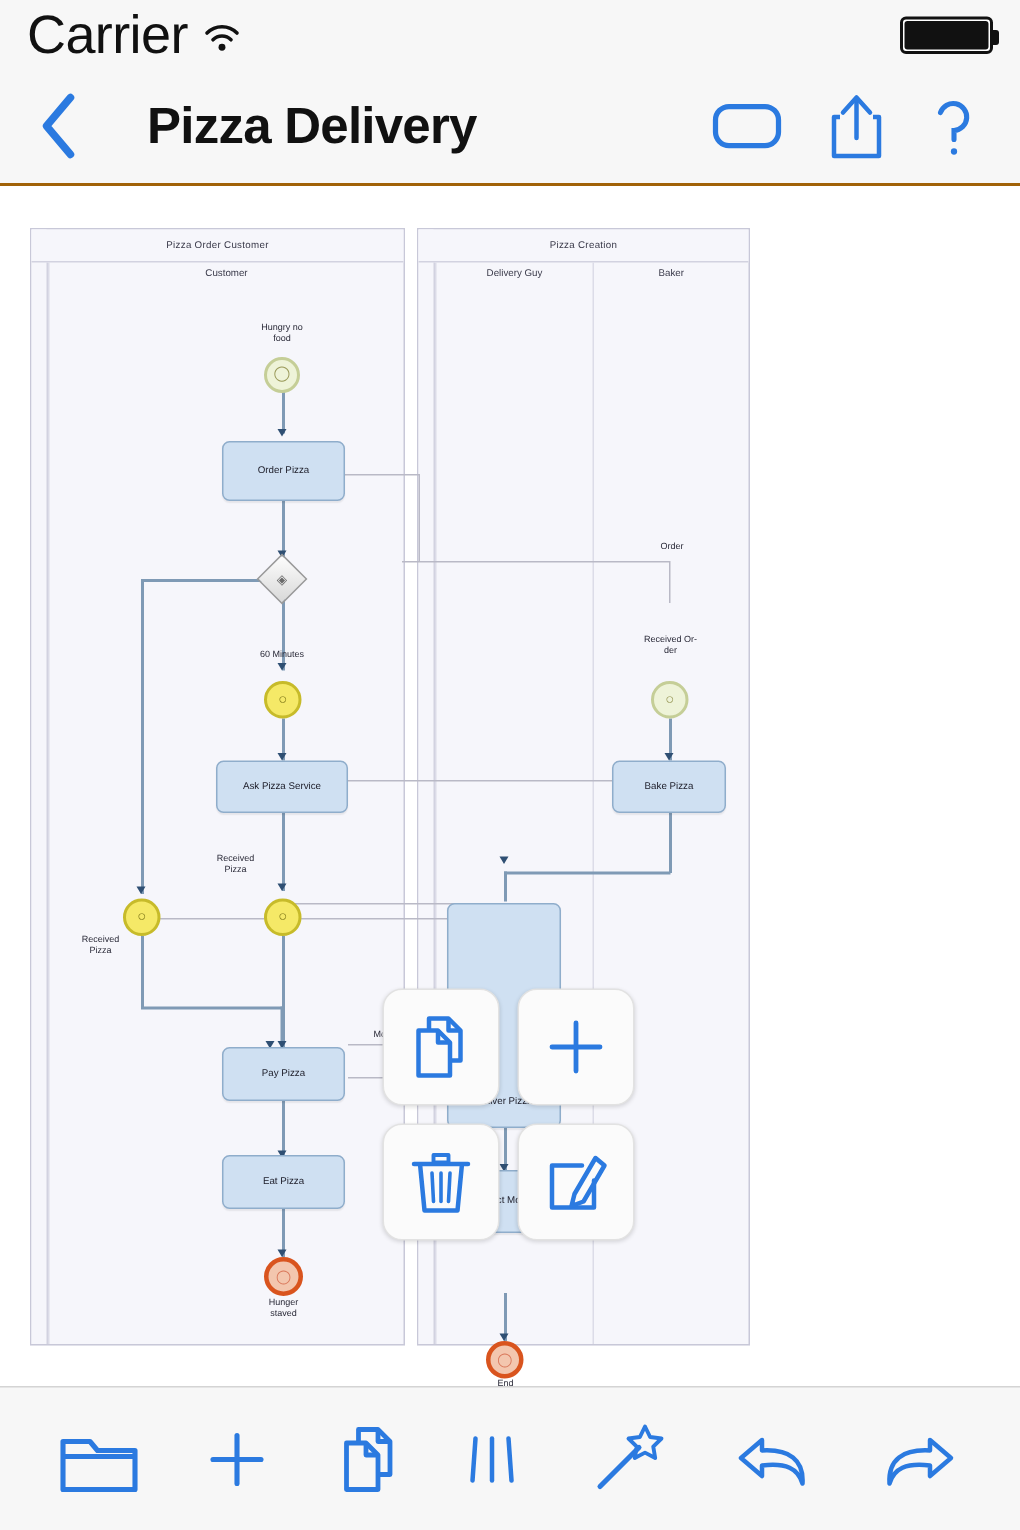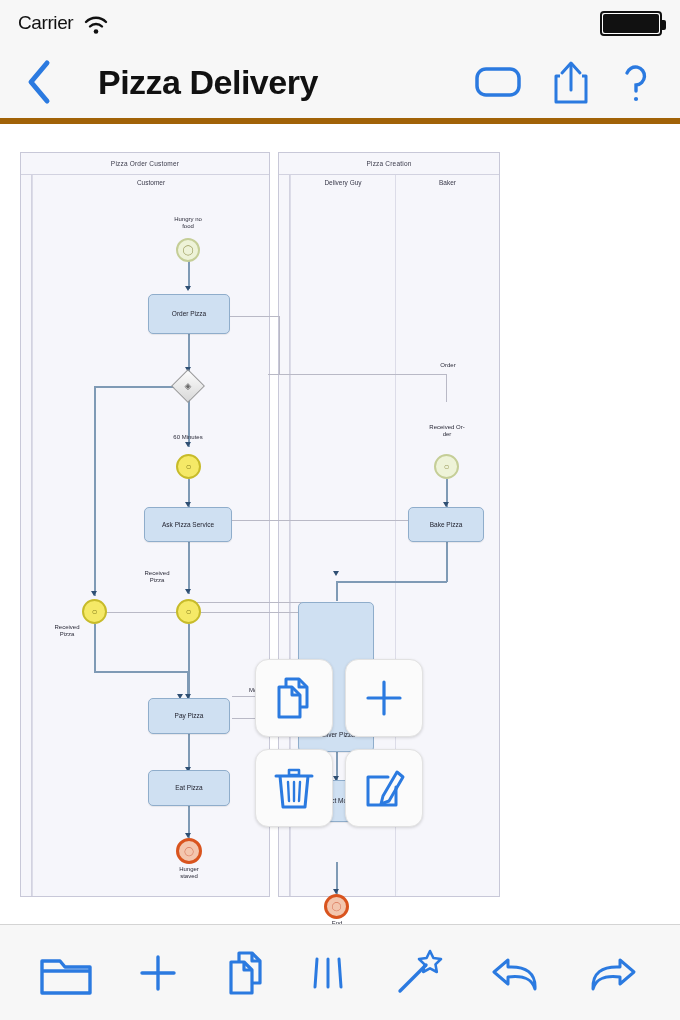--- a/index.html
+++ b/index.html
@@ -12,21 +12,21 @@
 
   
   .status-bar {
     height: 46px;
     background: #f7f7f7;
     display: flex; align-items: center;
     padding: 0 18px;
     position: relative;
   }
   .status-left { display: flex; align-items: center; gap: 10px; }
-  .carrier-label { font-size: 19px; color: #111; letter-spacing: -0.4px; }
+  .carrier-label { font-size: 36px; color: #111; letter-spacing: -0.4px; }
   .wifi-icon { width: 26px; height: 20px; position: relative; top: 2px; }
   .status-center {
     position: absolute; left: 0; right: 0; text-align: center;
     font-size: 27px; font-weight: bold; color: #111; letter-spacing: -0.3px;
     pointer-events: none;
   }
   .status-right { margin-left: auto; display: flex; align-items: center; }
   .battery {
     width: 62px; height: 25px;
     border: 2px solid #111; border-radius: 4px;
@@ -38,21 +38,21 @@
   }
   .battery-fill {
     position: absolute; left: 1px; top: 1px; bottom: 1px; right: 1px;
     background: #111; border-radius: 2px;
   }
 
   
   .nav-bar {
     height: 78px;
     background: #f7f7f7;
-    border-bottom: 6px solid #a16207;
+    border-bottom: 2px solid #a16207;
     display: flex; align-items: center;
     padding: 0 22px;
     position: relative;
   }
   .back-chevron {
     width: 34px; height: 52px; cursor: pointer;
     display: flex; align-items: center; justify-content: center;
   }
   .nav-title {
     font-size: 34px; font-weight: bold; color: #111;

